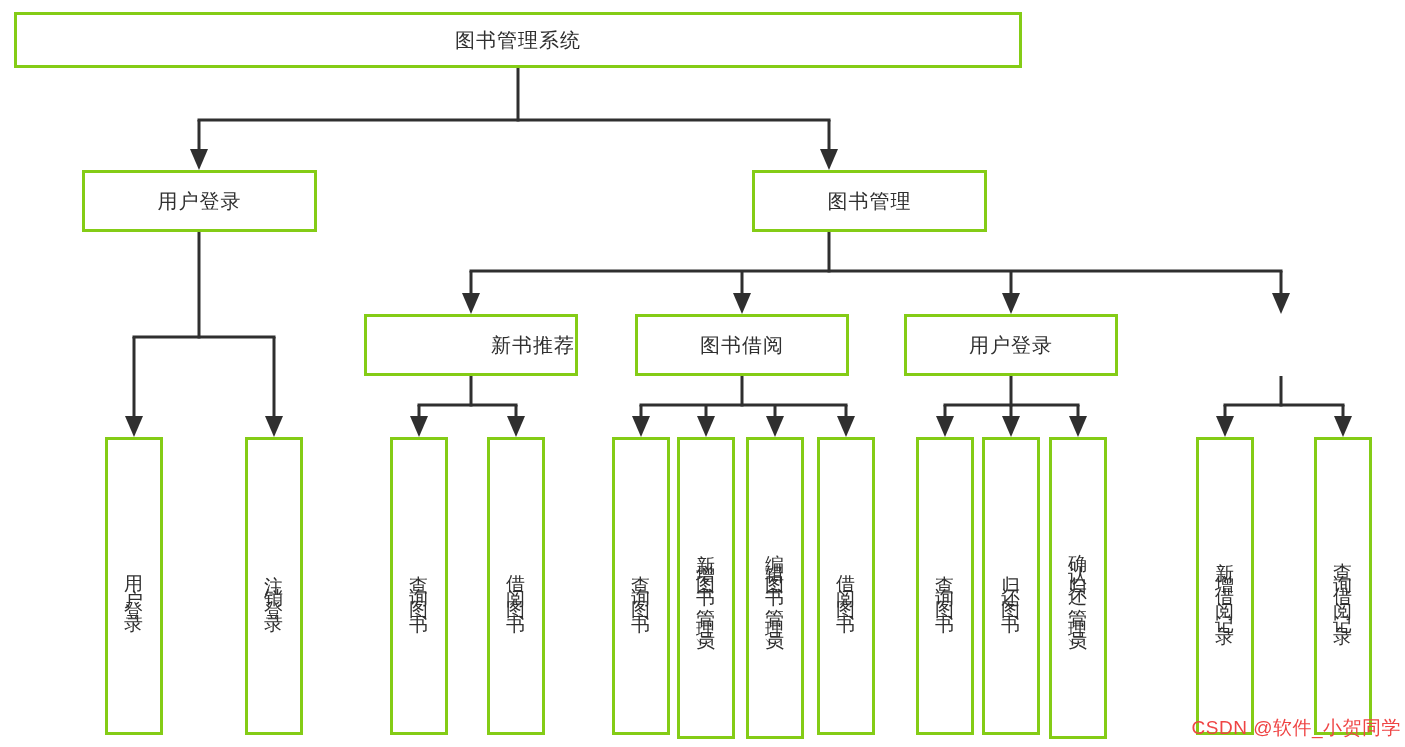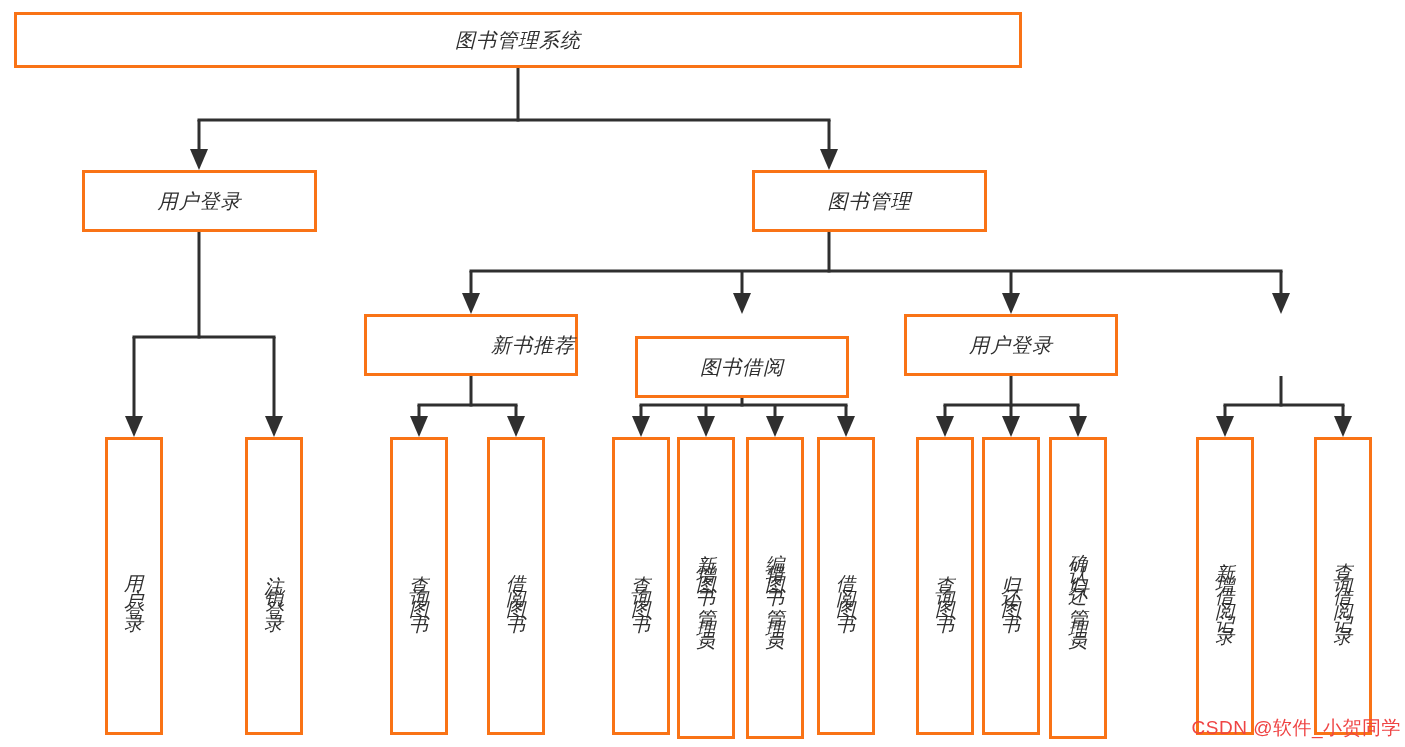--- a/index.html
+++ b/index.html
@@ -12,28 +12,27 @@
     overflow: hidden;
   }
   svg.connectors {
     position: absolute;
     left: 0; top: 0;
     z-index: 0;
   }
   .box {
     position: absolute;
     box-sizing: border-box;
-    border: 3px solid #f97316;
+    border: 3px solid #84cc16;
     background: #ffffff;
     display: flex;
     align-items: center;
     justify-content: center;
     color: #2f2f2f;
     z-index: 1;
-    font-style: italic;
   }
   .hbox {
     font-size: 20px;
     letter-spacing: 1px;
     white-space: nowrap;
   }
   .root-box { left: 14px; top: 12px; width: 1008px; height: 56px; }
   .l2-box  { top: 170px; width: 235px; height: 62px; }
   .l3-box  { top: 314px; width: 214px; height: 62px; }
   .leaf {
@@ -148,21 +147,21 @@
   <div class="box hbox l2-box" style="left:82px;">
     <span>用户登录</span>
   </div>
   <div class="box hbox l2-box" style="left:712px;margin-left:40px;">
     <span>图书管理</span>
   </div>
 
   <div class="box hbox l3-box" style="left:364px;justify-content:flex-end;">
     <span>新书推荐</span>
   </div>
-  <div class="box hbox l3-box" style="left:635px;margin-top:22px;">
+  <div class="box hbox l3-box" style="left:635px;">
     <span>图书借阅</span>
   </div>
   <div class="box hbox l3-box" style="left:904px;">
     <span>用户登录</span>
   </div>
 
   <div class="box leaf" style="left:105px;">
     <span class="vtext">用户登录</span>
   </div>
   <div class="box leaf" style="left:245px;">

